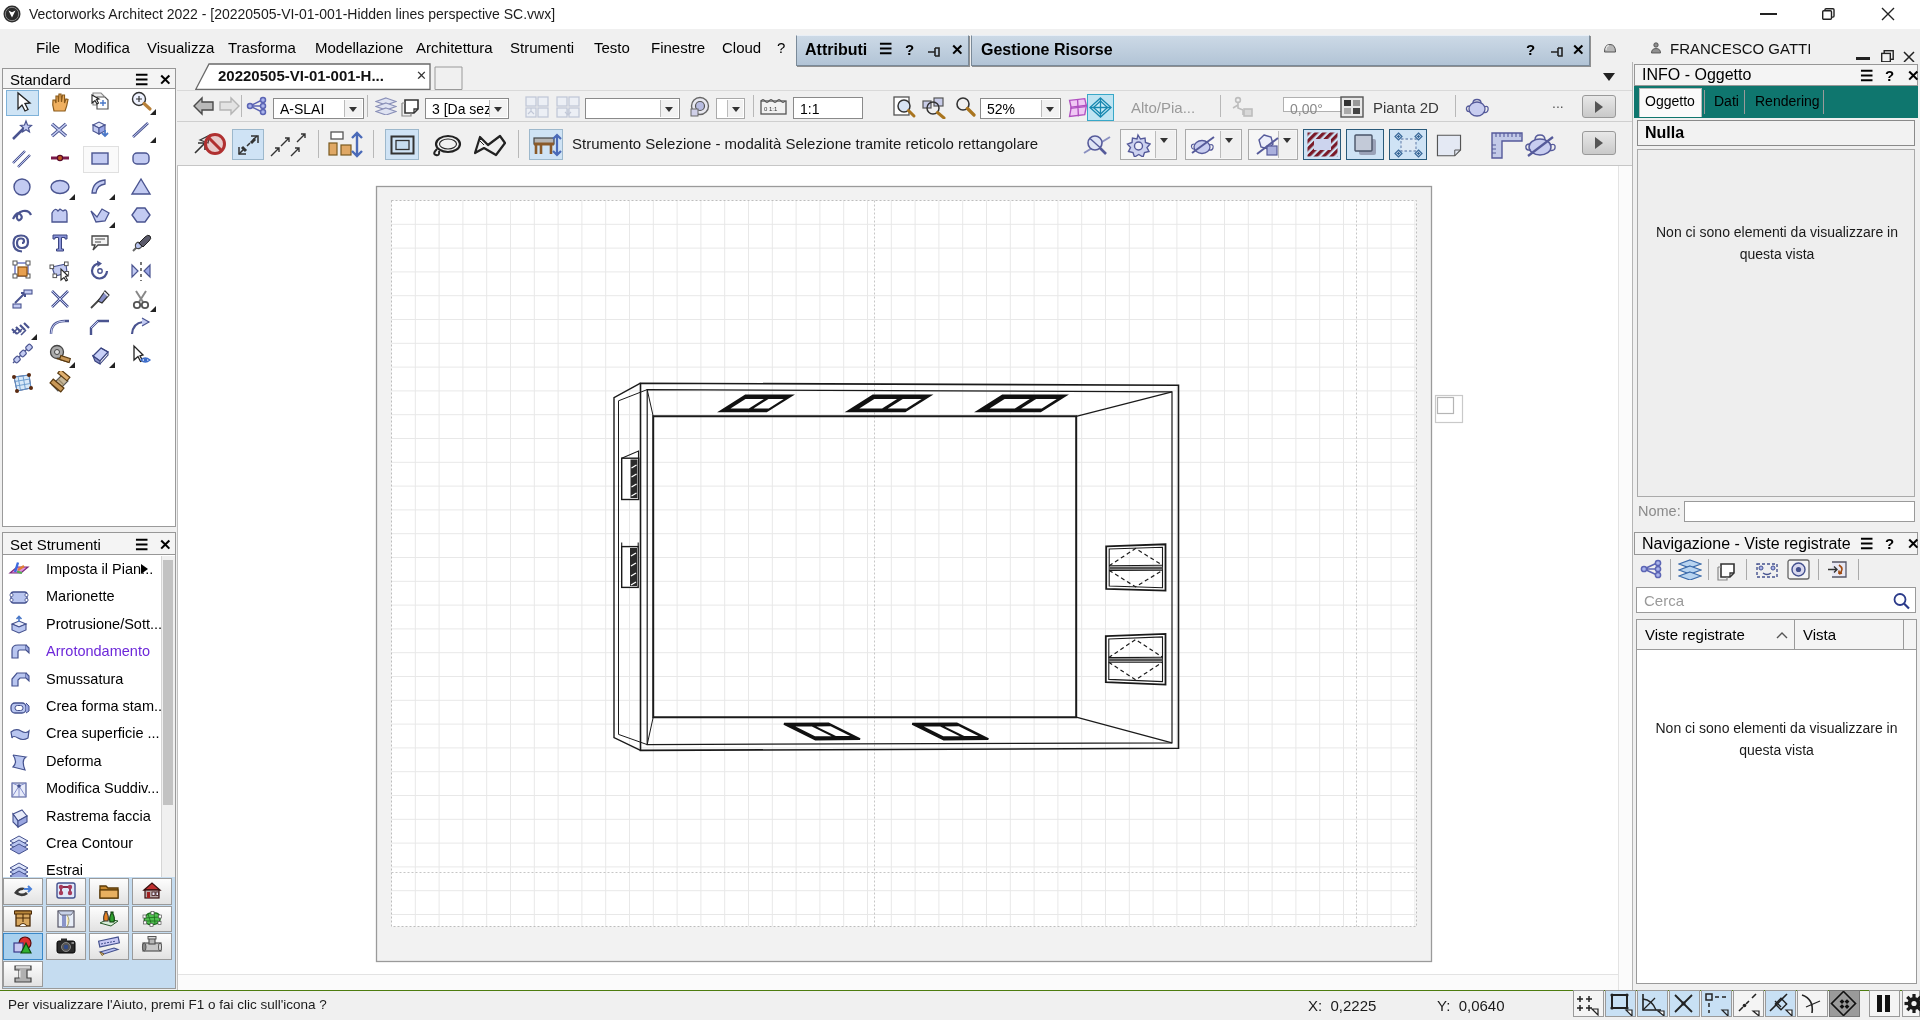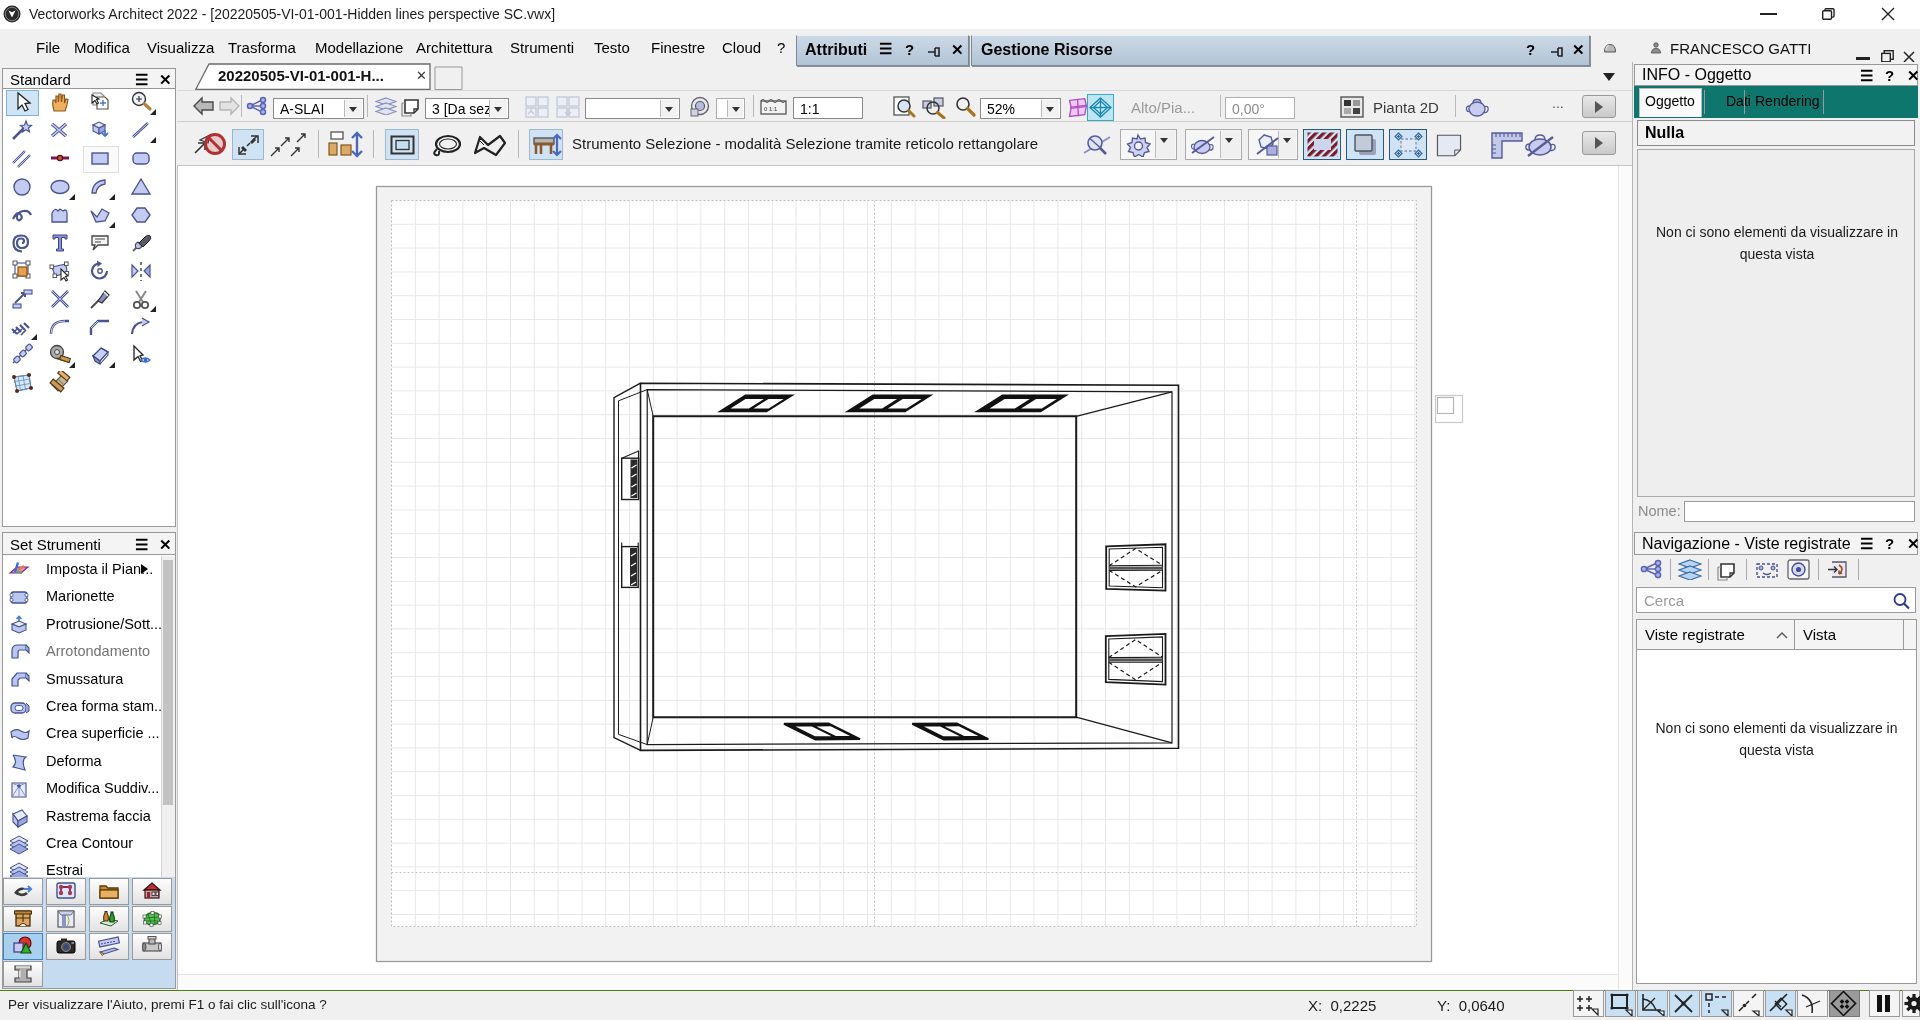--- a/index.html
+++ b/index.html
@@ -211,21 +211,21 @@
   </svg>
   <div class="ab" style="left:954px;top:8px;font-size:15px;color:#9a9a9a;">Alto/Pia...</div>
   <div class="sep" style="left:1043px;top:4px;height:22px;"></div>
   <svg class="ab" style="left:1053px;top:5px" width="24" height="22" viewBox="0 0 24 22">
     <g stroke="#bdbdbd" stroke-width="1.6" fill="none">
       <circle cx="8" cy="4" r="2.4"></circle>
         <path d="M8 7 L8 12 L13 14 M8 9 L3 12 M13 14 L13 19"></path>
       <rect x="14" y="13" width="8" height="7" fill="#d8d8d8" stroke="#bdbdbd"></rect>
     </g>
   </svg>
-  <div class="combo" style="left:1048px;top:6px;width:70px;height:22px;border-color:#b0b0b0;">
+  <div class="combo" style="left:1106px;top:6px;width:70px;height:15px;border-color:#b0b0b0;">
       <span style="position:absolute;left:6px;top:3px;color:#8a8a8a;">0,00°</span>
     </div>
   <svg class="ab" style="left:1163px;top:5px" width="24" height="22" viewBox="0 0 24 22">
     <rect x="1" y="1" width="22" height="20" fill="#e8e8e8" stroke="#555" stroke-width="1.4"></rect>
     <rect x="4" y="4" width="7" height="6" fill="#333"></rect>
       <rect x="13" y="4" width="7" height="6" fill="#999"></rect>
     <rect x="4" y="12" width="7" height="6" fill="#aaa"></rect>
       <rect x="13" y="12" width="7" height="6" fill="#444"></rect>
   </svg>
   <div class="ab" style="left:1196px;top:8px;font-size:15px;color:#3a3a3a;">Pianta 2D</div>
@@ -686,21 +686,21 @@
 <svg class="ab" style="left:5px;top:58px" width="22" height="22" viewBox="0 0 22 22">
       <path d="M4 10 L11 7 L18 10 L11 13 Z" fill="#e8ecfa" stroke="#44518e" stroke-width="1.1"></path>
       <path d="M4 10 L4 16 L11 19 L18 16 L18 10 L11 13 L4 10" fill="#b9c6f0" stroke="#44518e" stroke-width="1.1"></path>
       <path d="M11 8 L11 2.5 M8.5 5 L11 2.5 L13.5 5" fill="none" stroke="#4a78c8" stroke-width="1.6"></path>
     </svg>
 <div class="ab" style="left:43px;top:60px;font-size:14.5px;color:#000;white-space:nowrap;">Protrusione/Sott...</div>
 <svg class="ab" style="left:5px;top:85px" width="22" height="22" viewBox="0 0 22 22">
       <path d="M4 17 L4 9 Q4 4 10 4 L18 4 L18 9 L12 9 Q10 9 10 11 L10 17 Z" fill="#b9c6f0" stroke="#44518e" stroke-width="1.2"></path>
       <path d="M18 4 L21 7 L21 12 L18 9" fill="#9aa6e0" stroke="#44518e" stroke-width="1.1"></path>
     </svg>
-<div class="ab" style="left:43px;top:87px;font-size:14.5px;color:#737373;white-space:nowrap;">Arrotondamento</div>
+<div class="ab" style="left:43px;top:87px;font-size:14.5px;color:#6d28d9;white-space:nowrap;">Arrotondamento</div>
 <svg class="ab" style="left:5px;top:113px" width="22" height="22" viewBox="0 0 22 22">
       <path d="M4 17 L4 10 L9 4 L18 4 L18 9 L12 9 L10 11 L10 17 Z" fill="#b9c6f0" stroke="#44518e" stroke-width="1.2"></path>
       <path d="M18 4 L21 7 L21 12 L18 9" fill="#9aa6e0" stroke="#44518e" stroke-width="1.1"></path>
     </svg>
 <div class="ab" style="left:43px;top:115px;font-size:14.5px;color:#000;white-space:nowrap;">Smussatura</div>
 <svg class="ab" style="left:5px;top:140px" width="22" height="22" viewBox="0 0 22 22">
       <rect x="3" y="7" width="15" height="10" rx="4" fill="#b9c6f0" stroke="#44518e" stroke-width="1.3"></rect>
       <rect x="7" y="9.5" width="8" height="5" rx="2.4" fill="#fff" stroke="#44518e" stroke-width="1"></rect>
       <path d="M18 7 L21 10 L21 15 L18 17" fill="#9aa6e0" stroke="#44518e" stroke-width="1"></path>
     </svg>
@@ -843,21 +843,21 @@
 <div class="ptitle" style="left:1634px;top:64px;width:284px;height:22px;">
     <span class="tx" style="font-size:16px;top:1px;">INFO - Oggetto</span>
     <span class="mn" style="left:225px;top:2px;">☰</span>
     <span class="mn" style="left:250px;top:2px;">?</span>
     <span class="mn" style="left:272px;top:2px;">✕</span>
   </div>
 <div class="ab" style="left:1634px;top:86px;width:284px;height:32px;background:#0f766e;">
   <div class="ab" style="left:5px;top:2px;width:63px;height:29px;background:#fafafa;border:1px solid #bbb;border-bottom:none;box-sizing:border-box;"></div>
   <div class="ab" style="left:11px;top:7px;font-size:14px;color:#000;">Oggetto</div>
   <div class="ab" style="left:70px;top:4px;width:1px;height:24px;background:#9a9a9a;"></div>
-  <div class="ab" style="left:80px;top:7px;font-size:14px;color:#000;margin-left:12px;">Dati</div>
+  <div class="ab" style="left:80px;top:7px;font-size:14px;color:#000;">Dati</div>
   <div class="ab" style="left:110px;top:4px;width:1px;height:24px;background:#9a9a9a;"></div>
   <div class="ab" style="left:121px;top:7px;font-size:14px;color:#000;">Rendering</div>
   <div class="ab" style="left:189px;top:4px;width:1px;height:24px;background:#9a9a9a;"></div>
 </div>
 <div class="ab" style="left:1637px;top:120px;width:278px;height:26px;background:#f2f2f2;border:1px solid #8a8a8a;box-sizing:border-box;">
   <div class="ab" style="left:7px;top:3px;font-size:16px;font-weight:bold;color:#000;">Nulla</div>
 </div>
 <div class="ab" style="left:1637px;top:149px;width:278px;height:348px;background:#eeeeee;border:1px solid #aaa;box-sizing:border-box;">
   <div class="ab" style="left:0;top:72px;width:278px;text-align:center;font-size:14px;color:#1a1a1a;line-height:1.55;">Non ci sono elementi da visualizzare in<br>questa vista</div>
 </div>

